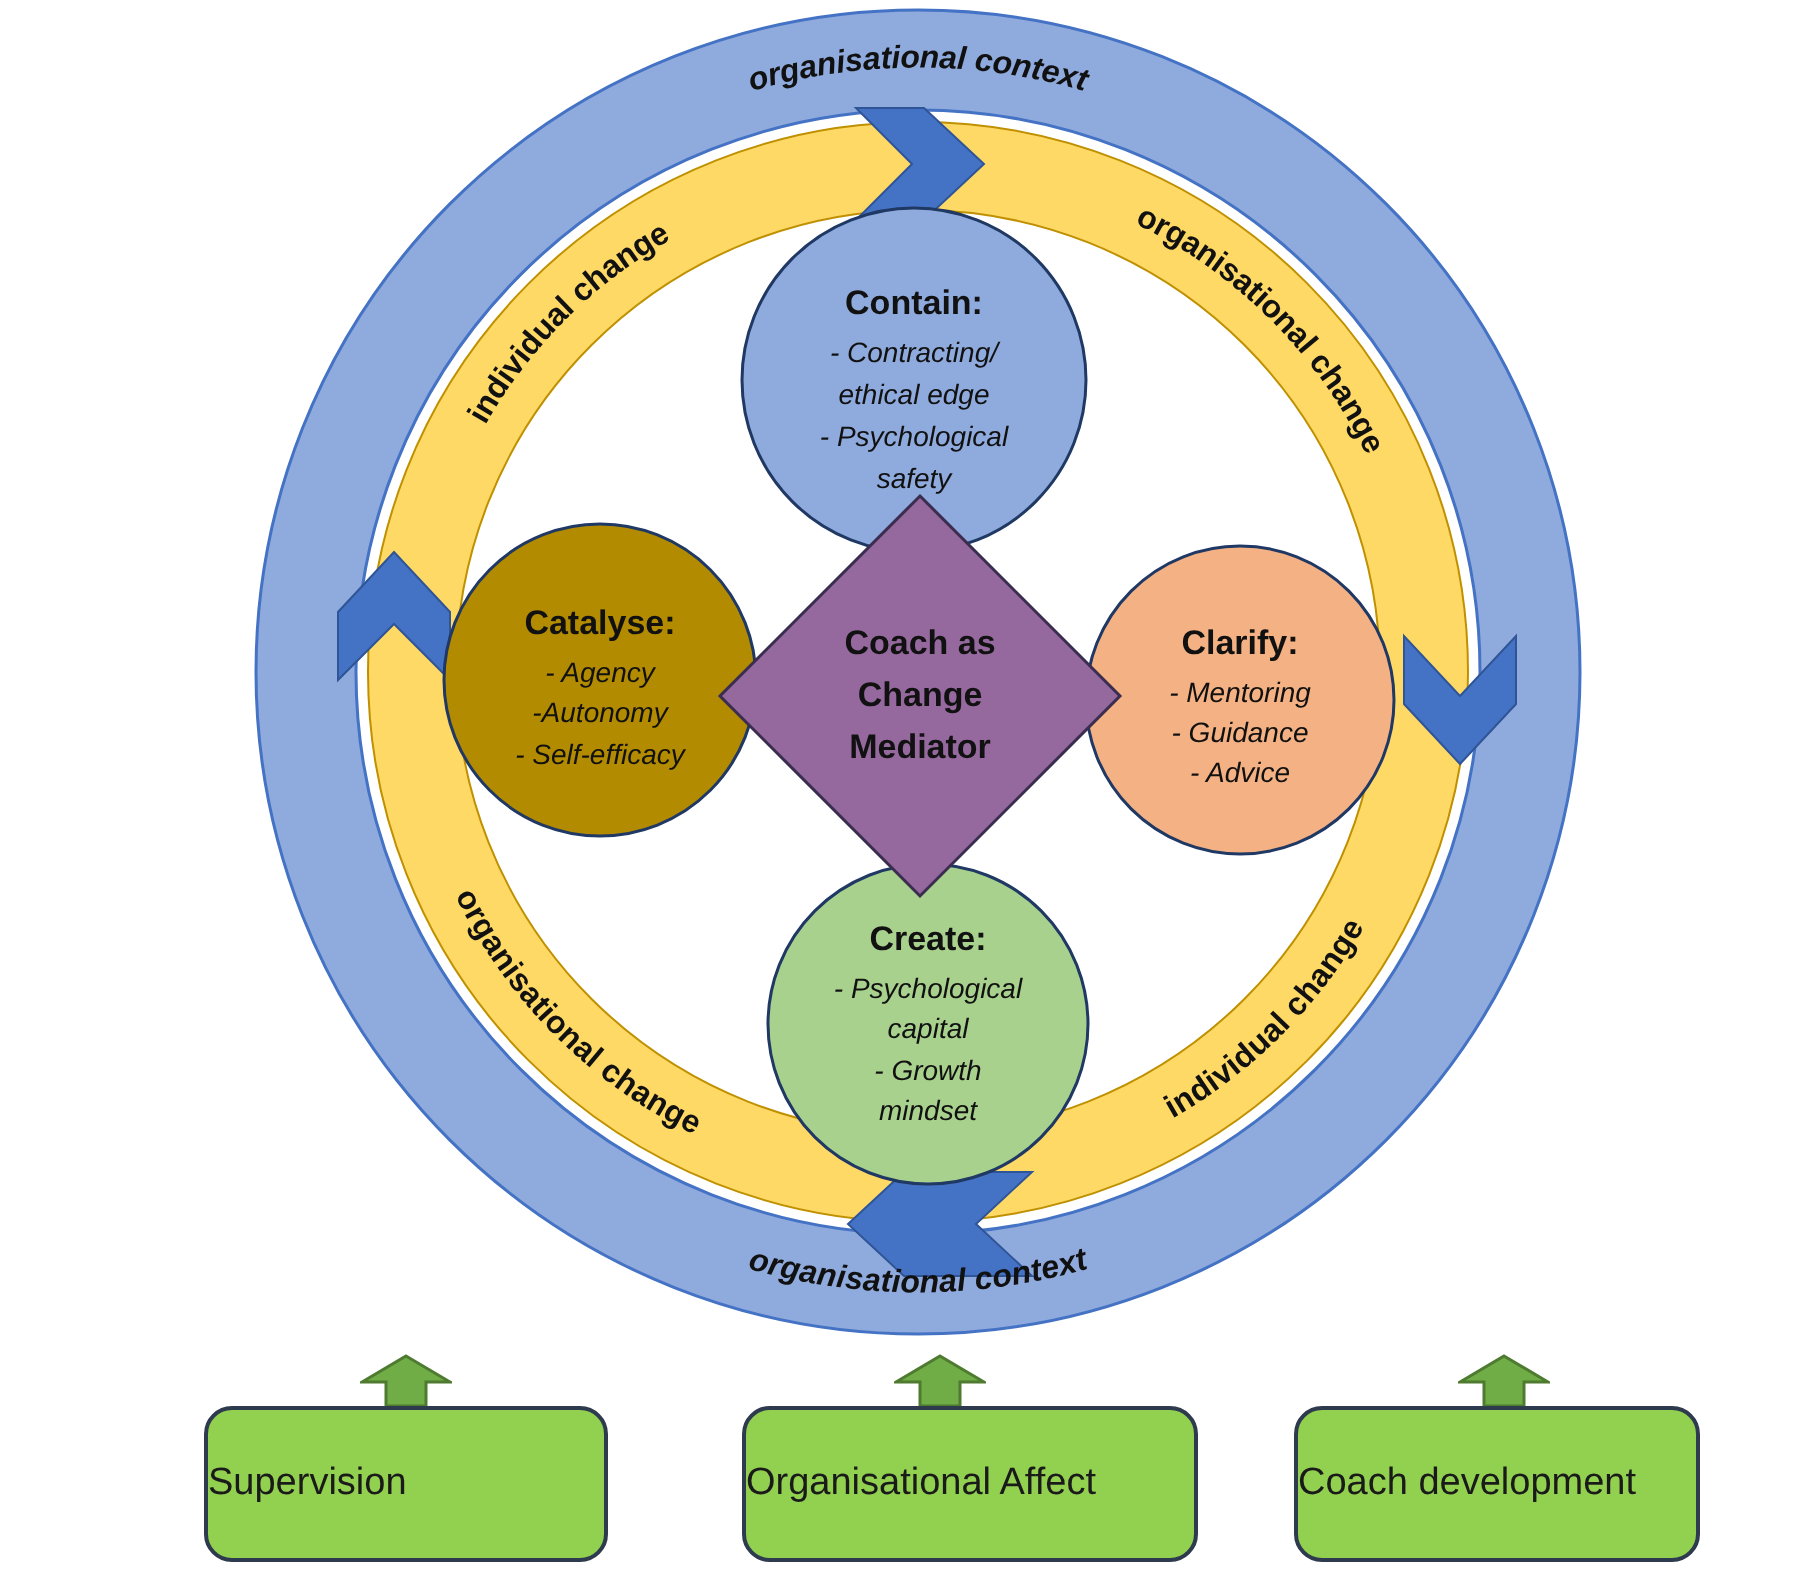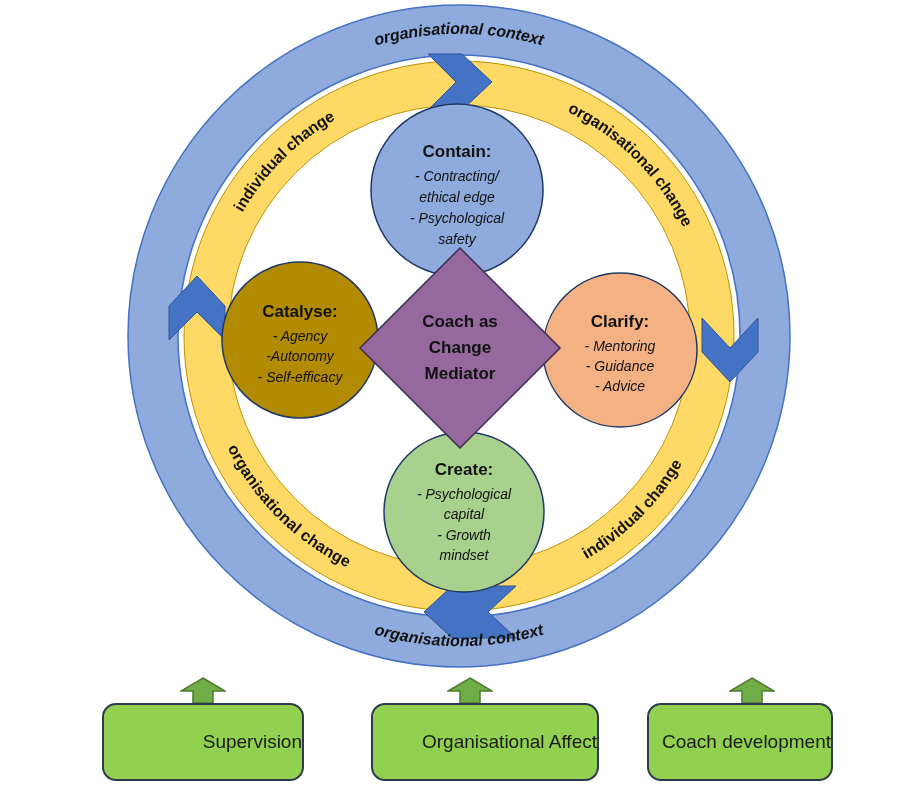--- a/index.html
+++ b/index.html
@@ -24,21 +24,21 @@
   .footer-box {
     position: absolute;
     top: 703px;
     height: 78px;
     background: #92d050;
     border: 2px solid #2e3b4e;
     border-radius: 14px;
     box-sizing: border-box;
     display: flex;
     align-items: center;
-    justify-content: flex-end;
+    justify-content: flex-start;
     font-size: 19px;
     color: #1a1a1a;
   }
   .footer-arrow {
     position: absolute;
     top: 677px;
     width: 46px;
     height: 27px;
   }
 </style>
@@ -141,17 +141,17 @@
     <polygon points="23,1 45,14 33,14 33,26 13,26 13,14 1,14" fill="#70ad47" stroke="#4e7b30" stroke-width="1.5"></polygon>
   </svg>
 
   
   <div class="footer-box" style="left:102px; width:202px">
     <span>Supervision</span>
   </div>
   <div class="footer-box" style="left:371px; width:228px">
     <span>Organisational Affect</span>
   </div>
-  <div class="footer-box" style="left:647px; width:186px">
+  <div class="footer-box" style="left:647px; width:203px">
     <span>Coach development</span>
   </div>
 
 </div>
 
 </body></html>

